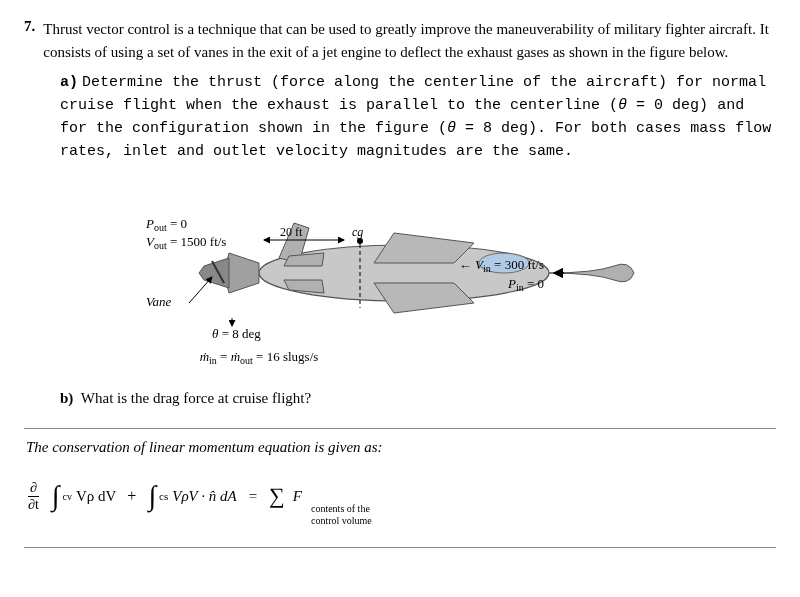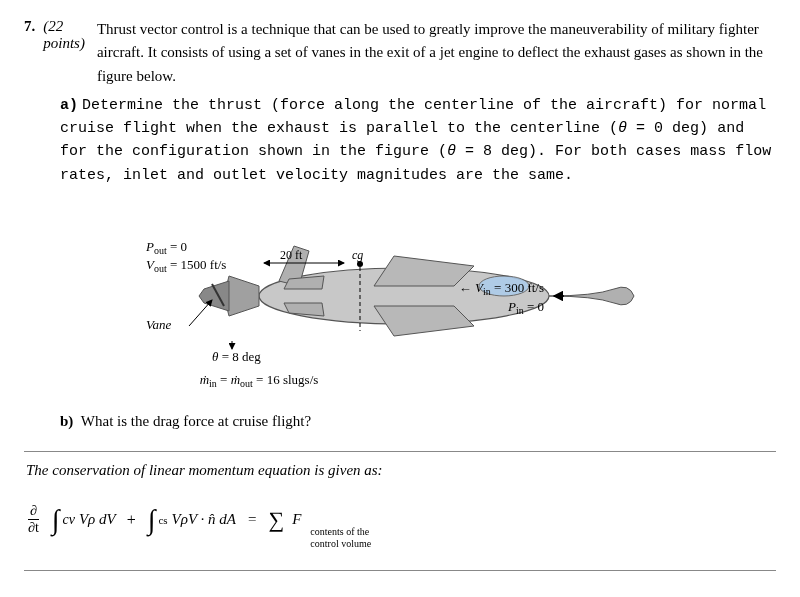--- a/index.html
+++ b/index.html
@@ -105,21 +105,20 @@
       line-height: 1.55;
     }
   </style>
 </head>
 <body>
 
 <div>
 
   <div class="problem-header">
     <span style="font-weight:bold; margin-right:2px;">7.</span>
-    <span style="font-style:italic; margin-right:6px;">(22 points)</span>
     <span class="main-text">Thrust vector control is a technique that can be used to greatly improve the maneuverability of military fighter aircraft. It consists of using a set of vanes in the exit of a jet engine to deflect the exhaust gases as shown in the figure below.</span>
   </div>
 
   <div class="part-a">
     <span class="part-label bold">a)</span><span class="main-text">Determine the thrust (force along the centerline of the aircraft) for normal cruise
       flight when the exhaust is parallel to the centerline (<span style="font-style:italic;">θ</span> = 0 deg) <span></span>and for the
       configuration shown in the figure (<span style="font-style:italic;">θ</span> = 8 deg). For both cases mass flow rates, inlet
       and outlet velocity magnitudes are the same.</span>
   </div>
 
@@ -208,22 +207,22 @@
 
   <div class="equation-line">
 
     <span class="fraction">
       <span class="numerator">∂</span>
       <span class="denominator">∂t</span>
     </span>
 
     <span class="integral-block">
       <span class="integral-sym">∫</span>
-      <span style="font-size:14px; vertical-align:sub; font-style:italic;">cv</span>
-      <span style="margin-left:2px; font-style:italic;">Vρ dV</span>
+      <span style="font-size:10px; vertical-align:sub; ">cv</span>
+      <span style="margin-left:2px; ">Vρ dV</span>
     </span>
 
     <span style="font-size:16px; margin:0 3px;">+</span>
 
     <span class="integral-block">
       <span class="integral-sym">∫</span>
       <span style="font-size:11px; vertical-align:sub; ">cs</span>
       <span style="margin-left:2px; font-style:italic;">VρV · n̂ dA</span>
     </span>
 

